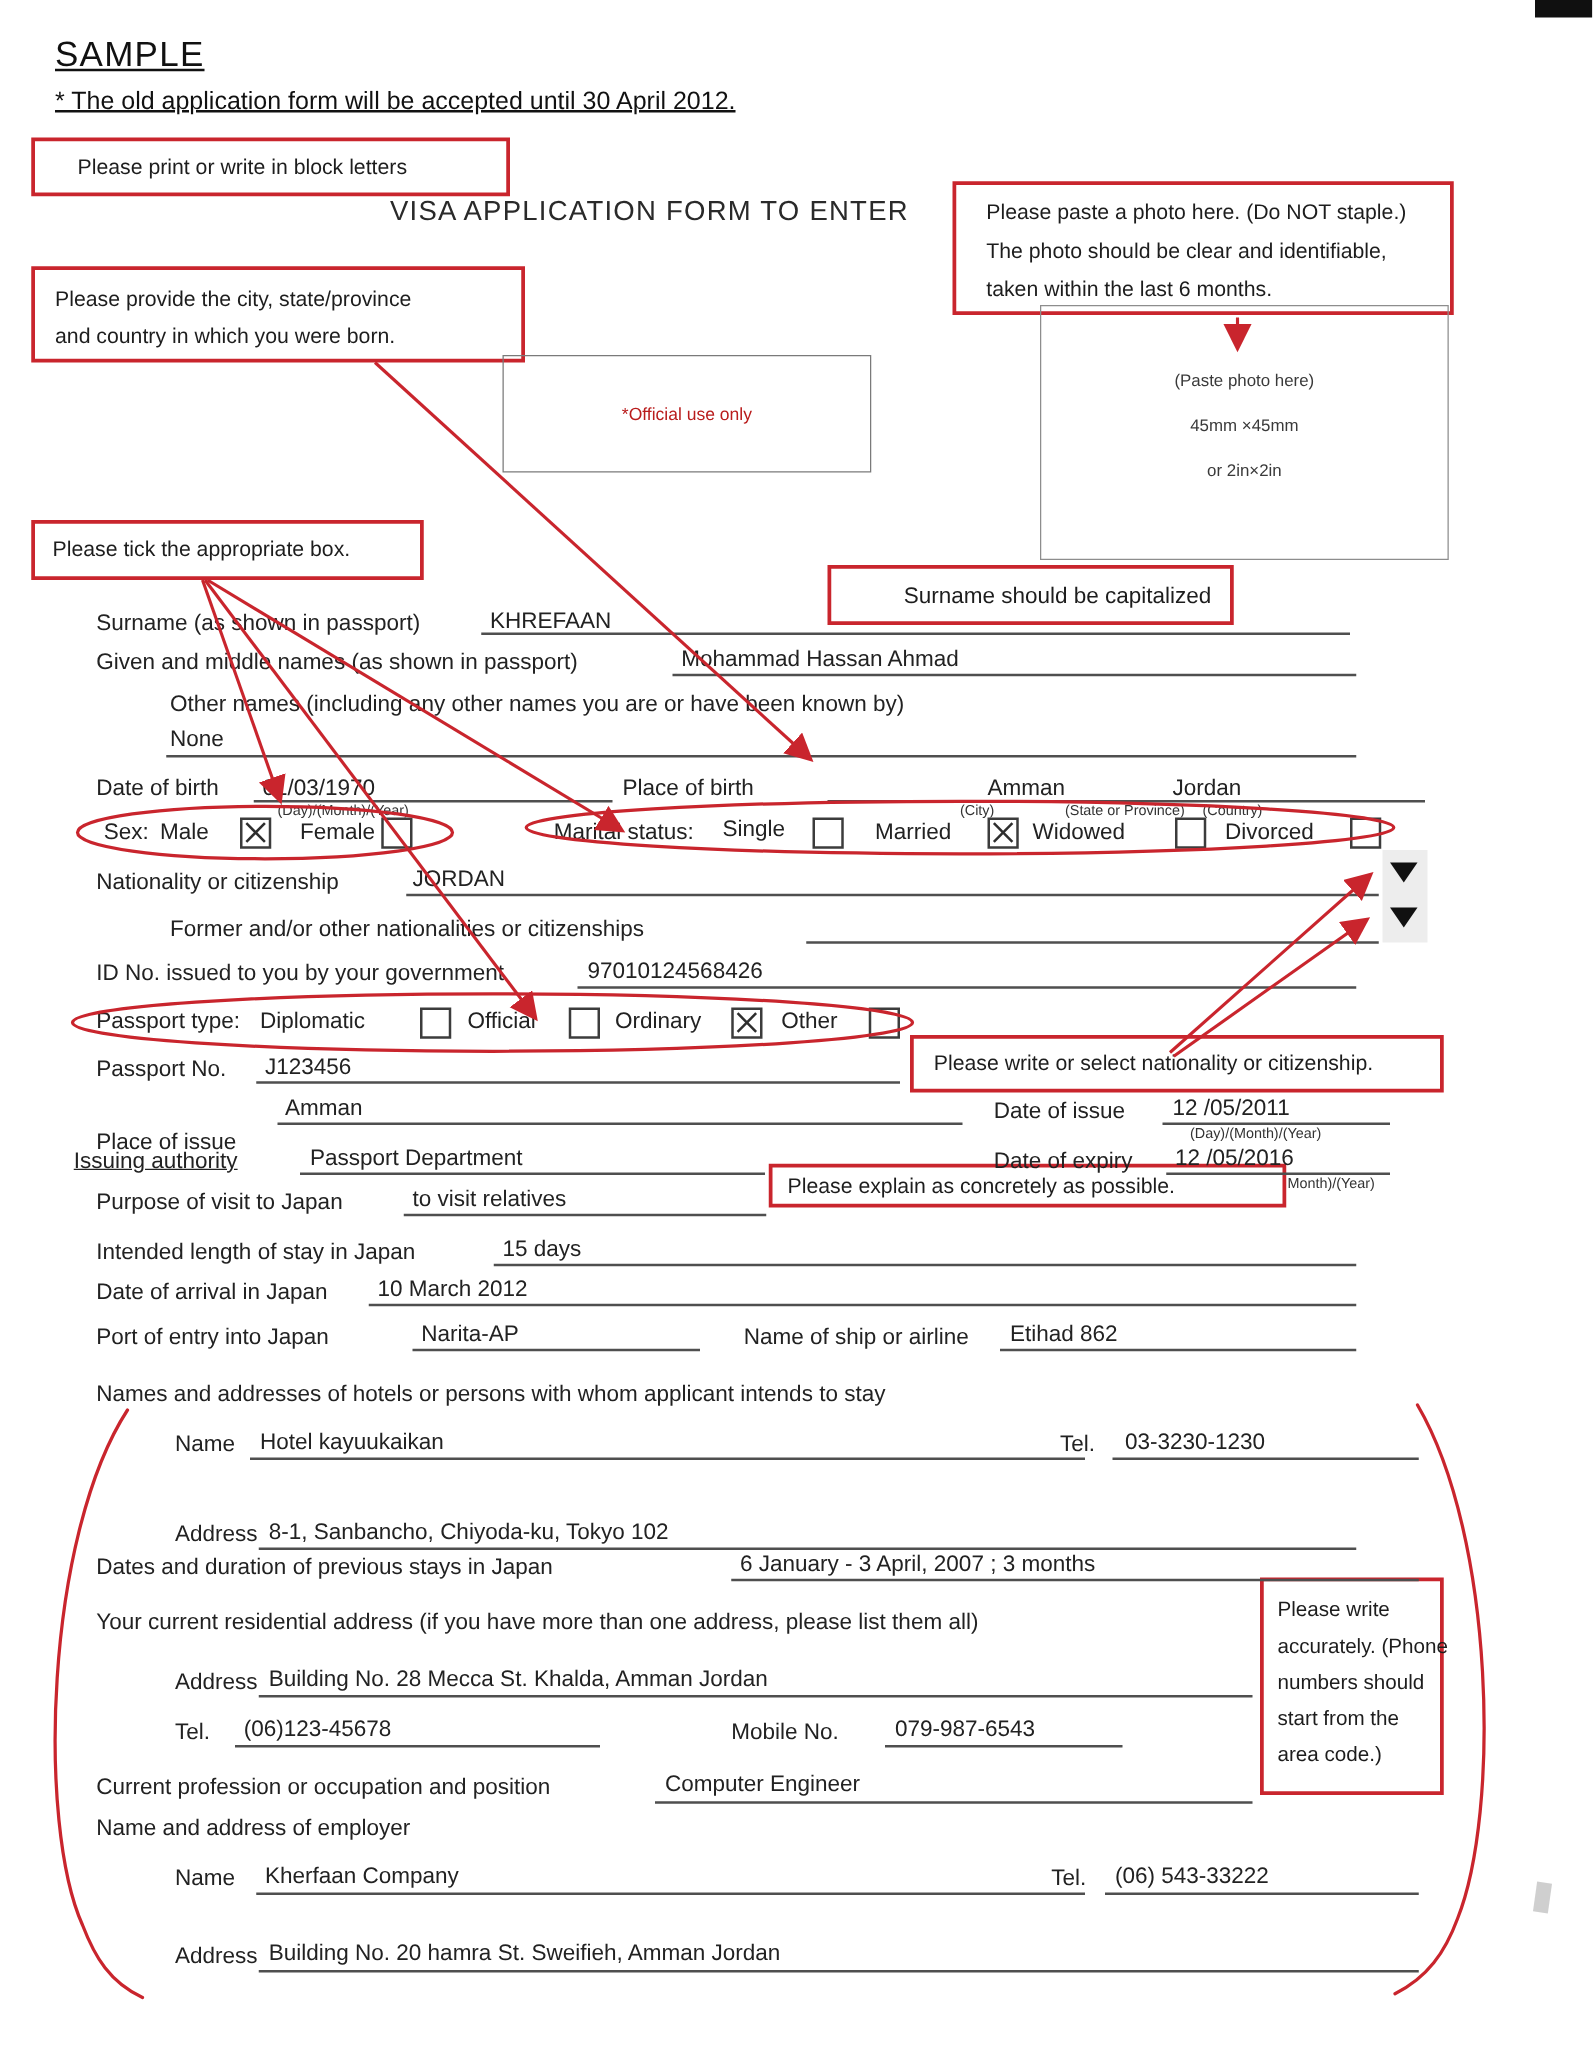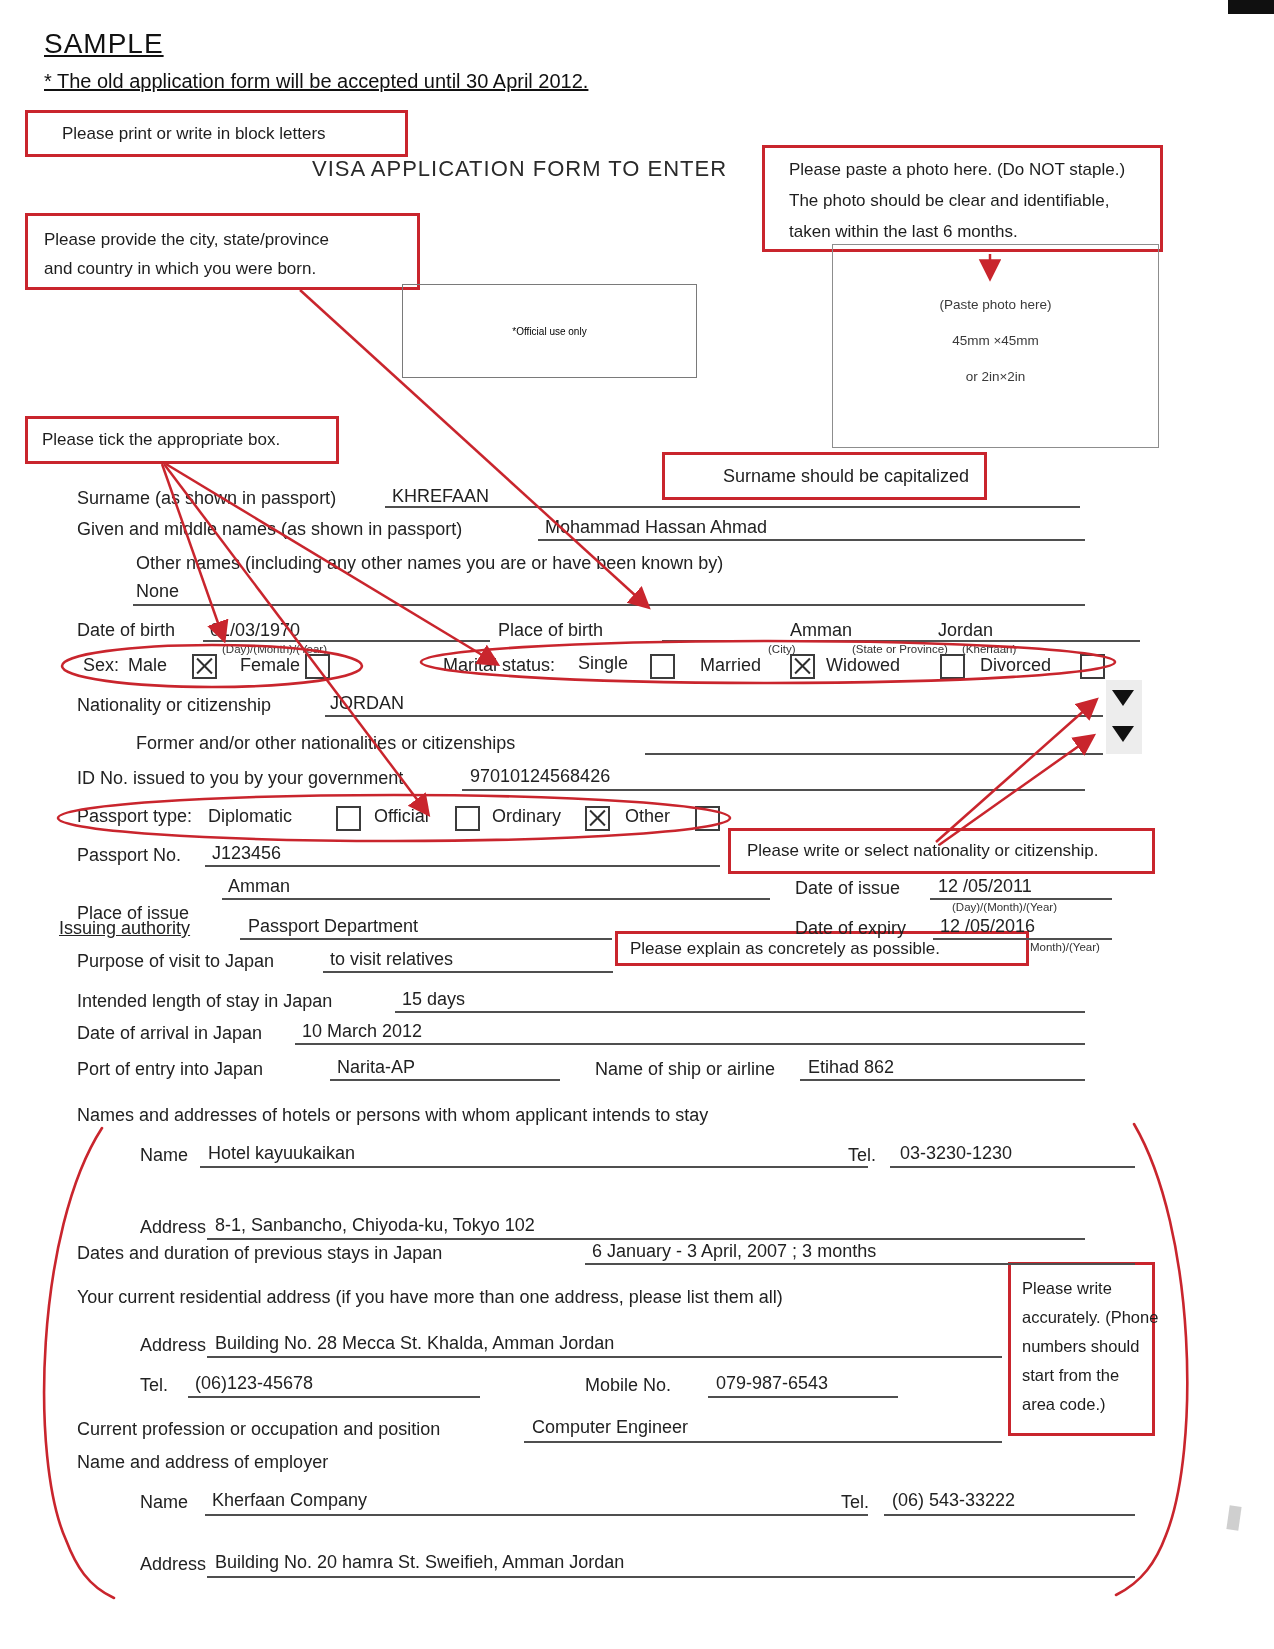--- a/index.html
+++ b/index.html
@@ -67,21 +67,21 @@
 
   <div class="redbox" style="left:1008px;top:1262px;width:147px;height:174px;padding:9px 0 0 11px;">
     <div class="bt" style="font-size:16.5px;line-height:29px;">Please write</div>
     <div class="bt" style="font-size:16.5px;line-height:29px;">accurately. (Phone</div>
     <div class="bt" style="font-size:16.5px;line-height:29px;">numbers should</div>
     <div class="bt" style="font-size:16.5px;line-height:29px;">start from the</div>
     <div class="bt" style="font-size:16.5px;line-height:29px;">area code.)</div>
   </div>
 
   <div class="graybox" style="left:402px;top:284px;width:295px;height:94px;display:flex;align-items:center;justify-content:center;">
-    <span style="font-size:10px;color:#000000;">*Official use only</span>
+    <span style="font-size:14px;color:#b91c1c;">*Official use only</span>
   </div>
 
   <div class="graybox" style="left:832px;top:244px;width:327px;height:204px;border-width:1px;border-color:#8d8d8d;text-align:center;">
     <div class="small" style="position:absolute;left:0;right:0;top:52px;font-size:13.5px;color:#3a3a3a;">(Paste photo here)</div>
     <div class="small" style="position:absolute;left:0;right:0;top:88px;font-size:13.5px;color:#3a3a3a;">45mm ×45mm</div>
     <div class="small" style="position:absolute;left:0;right:0;top:124px;font-size:13.5px;color:#3a3a3a;">or 2in×2in</div>
   </div>
 
   <div class="t" style="left:77px;top:488px;">Surname (as shown in passport)</div>
   <div class="t" style="left:392px;top:486px;">KHREFAAN</div>
@@ -99,21 +99,21 @@
   <div class="t" style="left:210px;top:620px;">01/03/1970</div>
   <div class="ul" style="left:203px;top:640px;width:287px;"></div>
   <div class="t small" style="left:222px;top:643px;">(Day)/(Month)/(Year)</div>
 
   <div class="t" style="left:498px;top:620px;">Place of birth</div>
   <div class="t" style="left:790px;top:620px;">Amman</div>
   <div class="t" style="left:938px;top:620px;">Jordan</div>
   <div class="ul" style="left:662px;top:640px;width:478px;"></div>
   <div class="t small" style="left:768px;top:643px;">(City)</div>
   <div class="t small" style="left:852px;top:643px;">(State or Province)</div>
-  <div class="t small" style="left:962px;top:643px;">(Kherfaan)</div>
+  <div class="t small" style="left:962px;top:643px;">(Country)</div>
 
   <div class="t" style="left:83px;top:655px;">Sex:</div>
   <div class="t" style="left:128px;top:655px;">Male</div>
   <div class="cb checked" style="left:192px;top:654px;"></div>
   <div class="t" style="left:240px;top:655px;">Female</div>
   <div class="cb" style="left:305px;top:654px;"></div>
 
   <div class="t" style="left:443px;top:655px;">Marital status:</div>
   <div class="t" style="left:578px;top:653px;">Single</div>
   <div class="cb" style="left:650px;top:654px;"></div>

